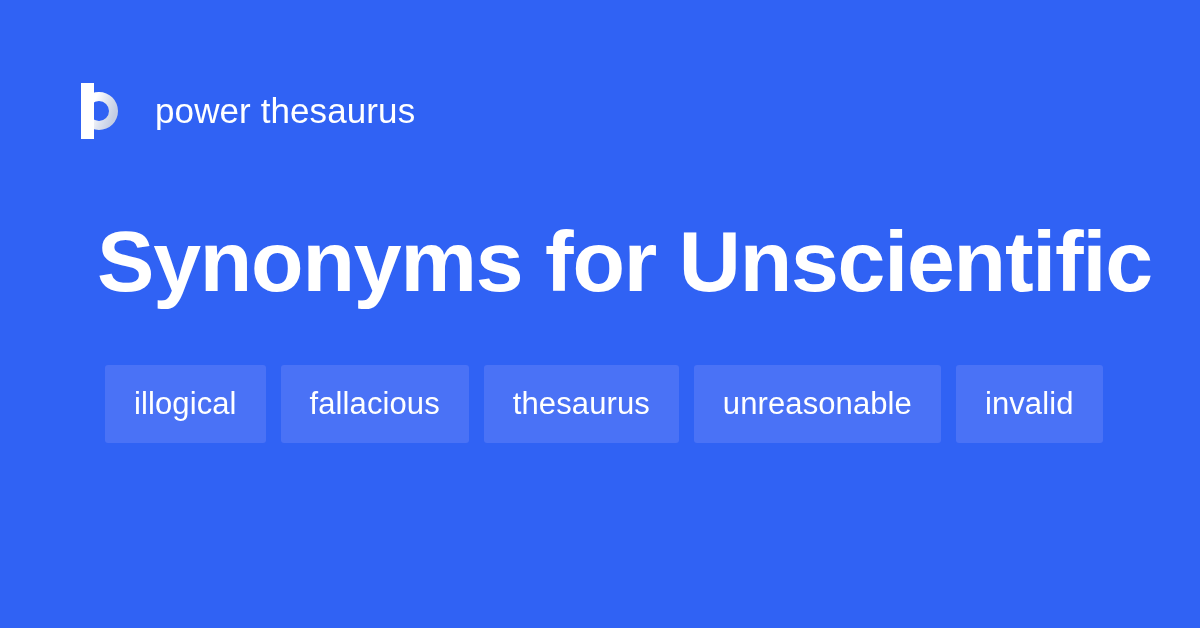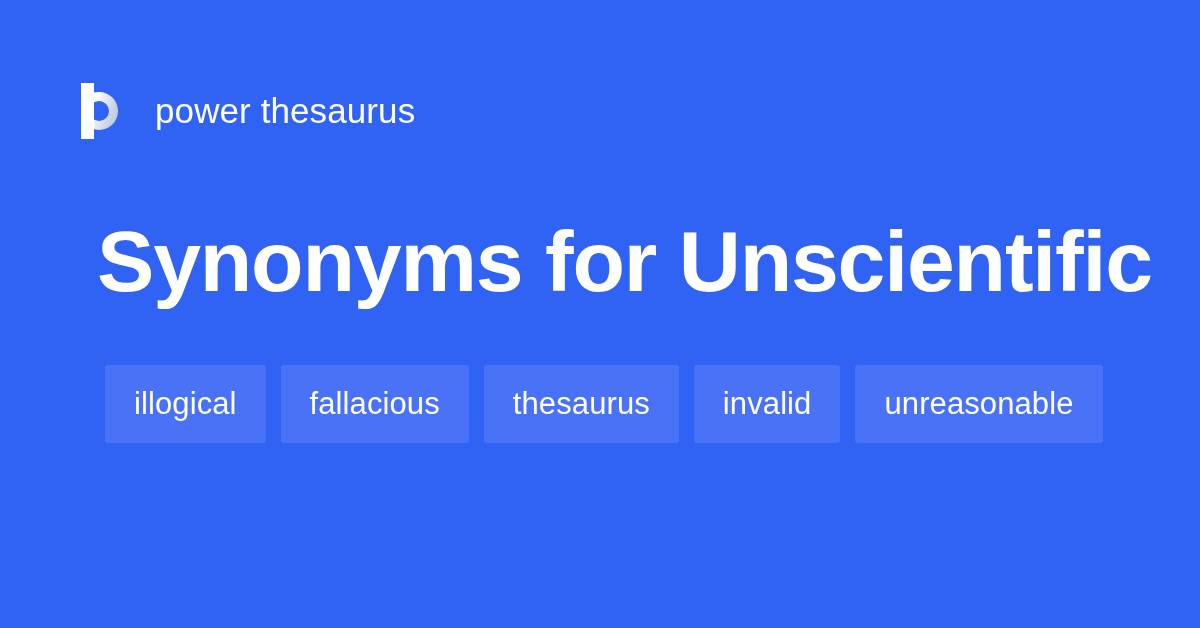--- a/index.html
+++ b/index.html
@@ -114,17 +114,17 @@
     </svg>
     <span class="brand-name">power thesaurus</span>
   </div>
 
   <h1 class="headline">Synonyms for Unscientific</h1>
 
   <div class="chips">
     <span class="chip">illogical</span>
     <span class="chip">fallacious</span>
     <span class="chip">thesaurus</span>
+    <span class="chip">unreasonable</span>
     <span class="chip">invalid</span>
-    <span class="chip">unreasonable</span>
   </div>
 
 </div>
 
 </body></html>

